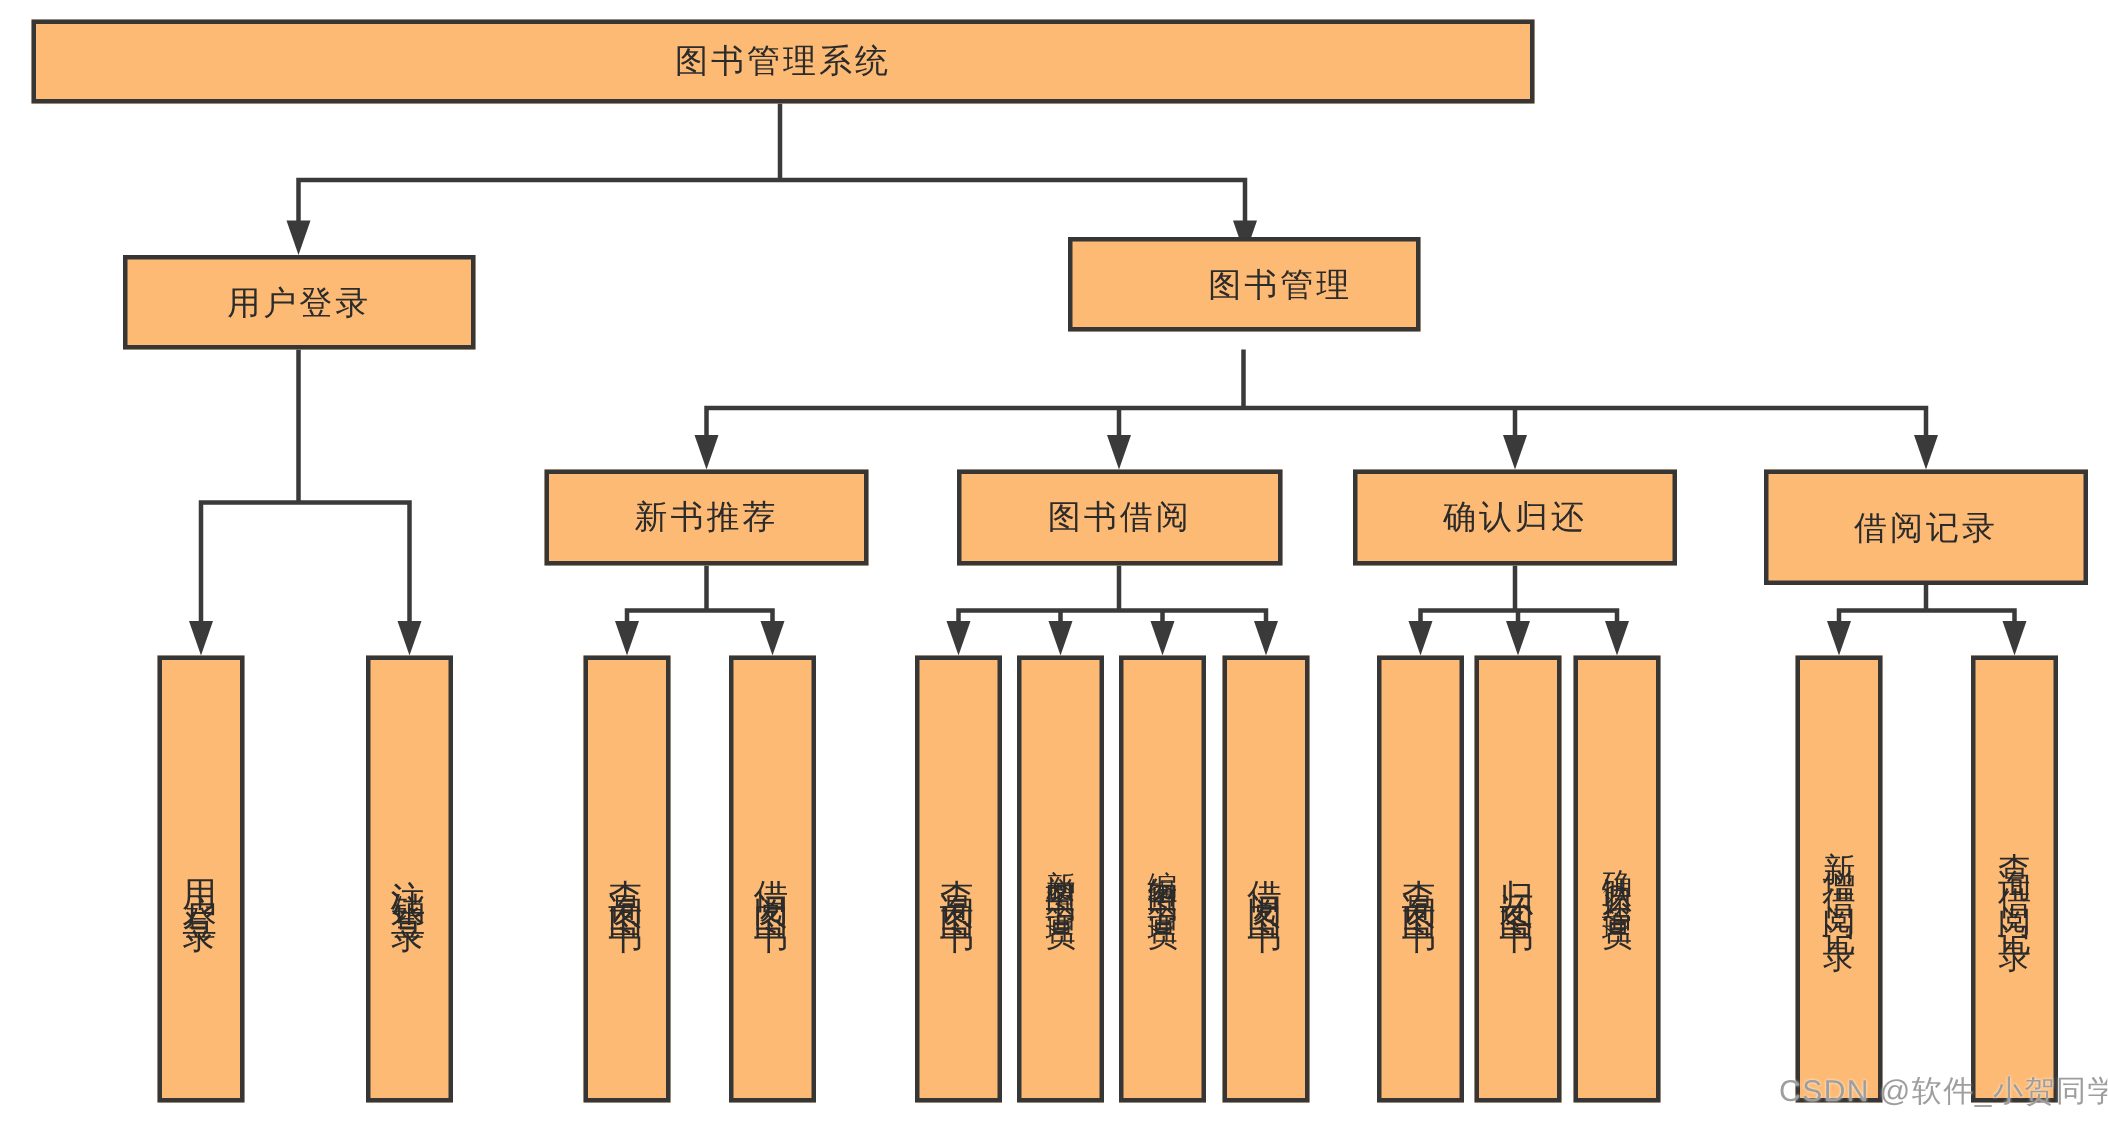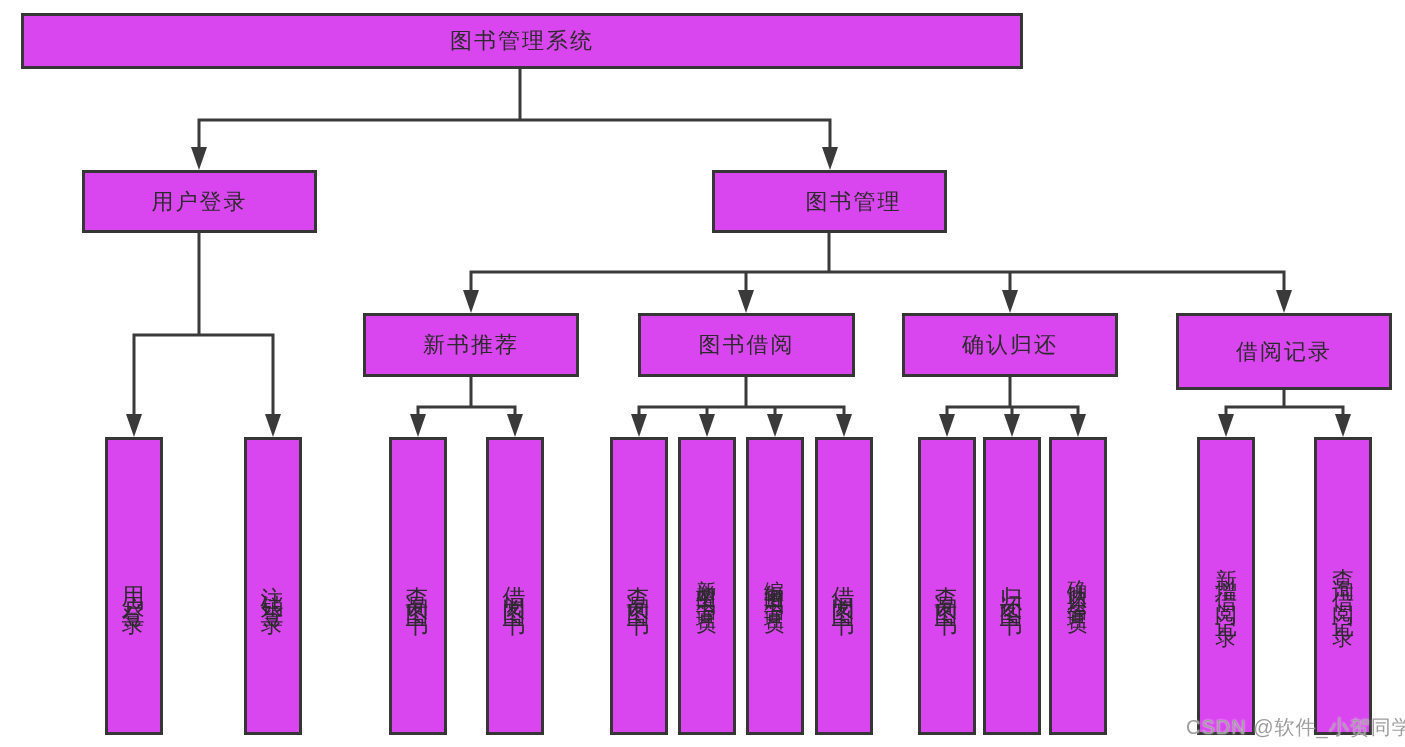--- a/index.html
+++ b/index.html
@@ -19,21 +19,21 @@
     position: absolute;
     left: 0; top: 0;
     width: 1405px;
     height: 747px;
     pointer-events: none;
   }
   .box {
     position: absolute;
     box-sizing: border-box;
     border: 3px solid #363636;
-    background: #d946ef;
+    background: #fdba74;
     display: flex;
     align-items: center;
     justify-content: center;
     color: #2b2b2b;
   }
   .hbox {
     font-size: 22px;
     letter-spacing: 2px;
     white-space: nowrap;
   }
@@ -97,21 +97,21 @@
       <polygon points="1004,414 1020,414 1012,437"></polygon>
       <polygon points="1070,414 1086,414 1078,437"></polygon>
       <polygon points="1218,414 1234,414 1226,437"></polygon>
       <polygon points="1335,414 1351,414 1343,437"></polygon>
     </g>
   </svg>
 
   <div class="box hbox" style="left:21px; top:13px; width:1002px; height:56px;">图书管理系统</div>
 
   <div class="box hbox" style="left:82px; top:170px; width:235px; height:63px;">用户登录</div>
-  <div class="box hbox" style="left:712px; top:170px; width:235px; height:63px;padding-left:48px;">图书管理</div>
+  <div class="box hbox" style="left:712px; top:158px; width:235px; height:63px;padding-left:48px;">图书管理</div>
 
   <div class="box hbox" style="left:363px; top:313px; width:216px; height:64px;">新书推荐</div>
   <div class="box hbox" style="left:638px; top:313px; width:217px; height:64px;">图书借阅</div>
   <div class="box hbox" style="left:902px; top:313px; width:216px; height:64px;">确认归还</div>
   <div class="box hbox" style="left:1176px; top:313px; width:216px; height:77px;">借阅记录</div>
 
   <div class="box vbox v-short" style="left:105px; top:437px; width:58px; height:298px;">用户登录</div>
   <div class="box vbox v-short" style="left:244px; top:437px; width:58px; height:298px;">注销登录</div>
 
   <div class="box vbox v-short" style="left:389px; top:437px; width:58px; height:298px;">查询图书</div>

